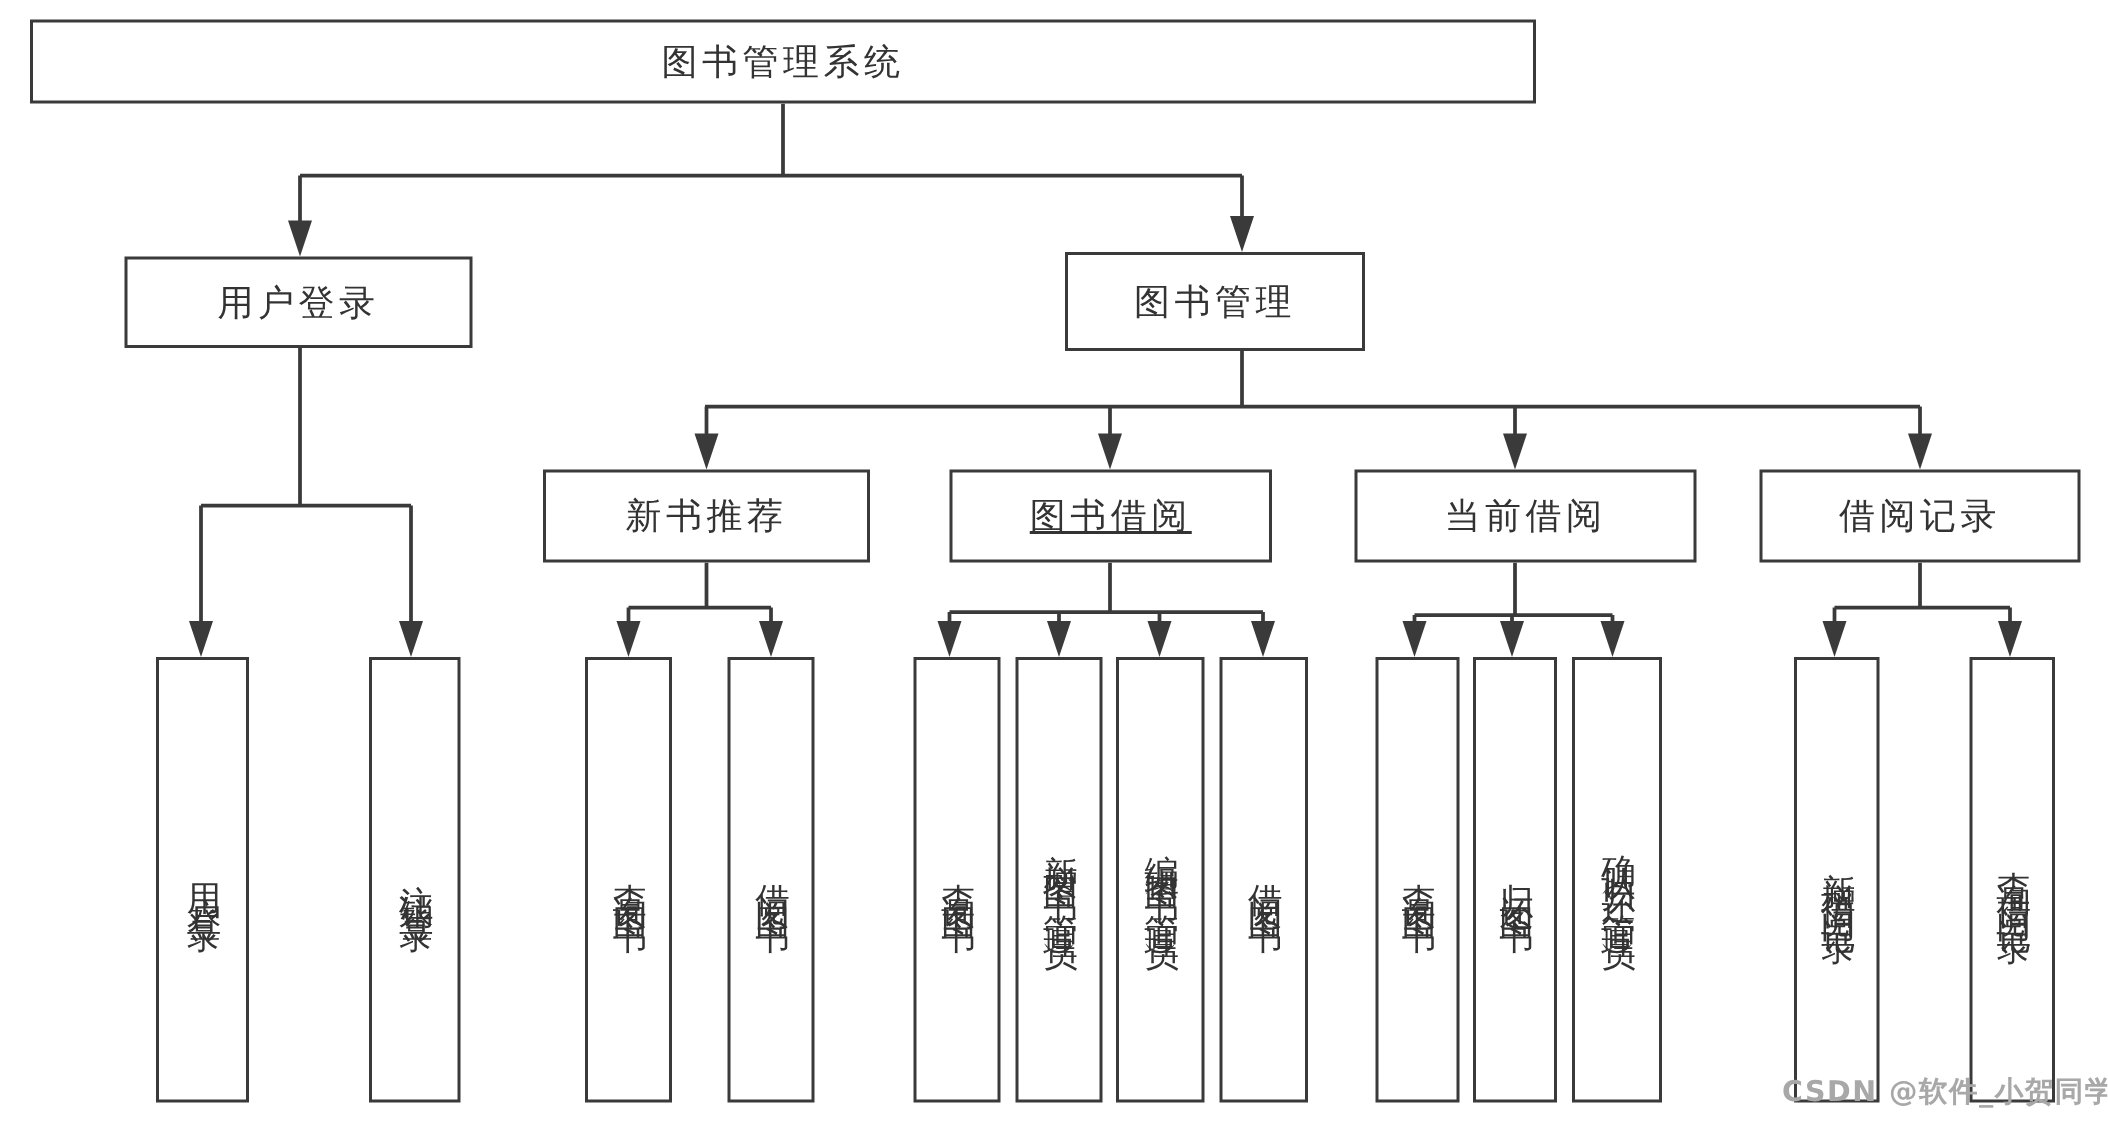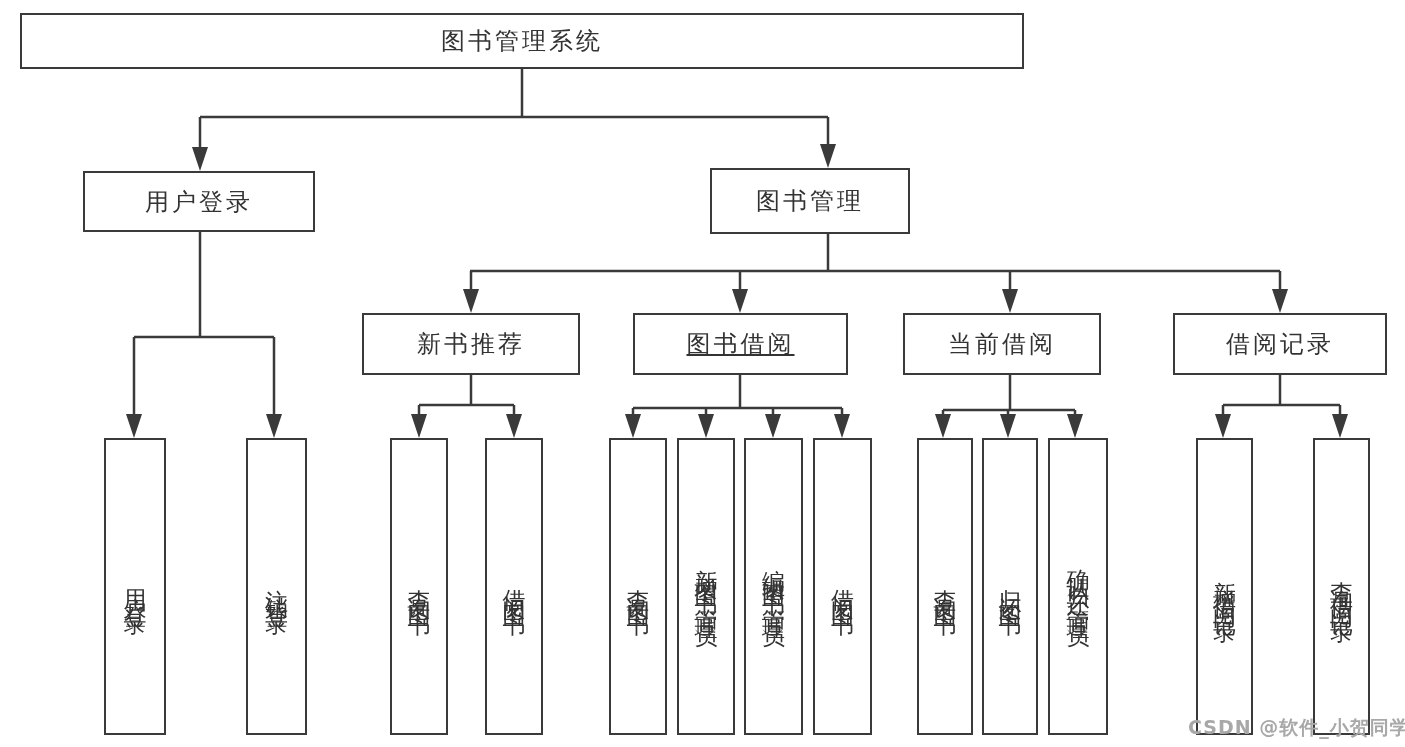--- a/index.html
+++ b/index.html
@@ -104,21 +104,21 @@
       </div>
       <div class="node horizontal" style="left: 710px; top: 168px; width: 200px; height: 66px; font-size: 24px;">
         <span class="label">图书管理</span>
       </div>
       <div class="node horizontal" style="left: 362px; top: 313px; width: 218px; height: 62px; font-size: 24px;">
         <span class="label">新书推荐</span>
       </div>
       <div class="node horizontal" style="left: 633px; top: 313px; width: 215px; height: 62px; font-size: 24px; text-decoration: underline;">
         <span class="label">图书借阅</span>
       </div>
-      <div class="node horizontal" style="left: 903px; top: 313px; width: 198px; height: 62px; font-size: 24px;">
+      <div class="node horizontal" style="left: 903px; top: 313px; width: 228px; height: 62px; font-size: 24px;">
         <span class="label">当前借阅</span>
       </div>
       <div class="node horizontal" style="left: 1173px; top: 313px; width: 214px; height: 62px; font-size: 24px;">
         <span class="label">借阅记录</span>
       </div>
       <div class="node vertical" style="left: 104px; top: 438px; width: 62px; height: 297px; font-size: 23px;">
         <span class="label">用户登录</span>
       </div>
       <div class="node vertical" style="left: 246px; top: 438px; width: 61px; height: 297px; font-size: 23px;">
         <span class="label">注销登录</span>

